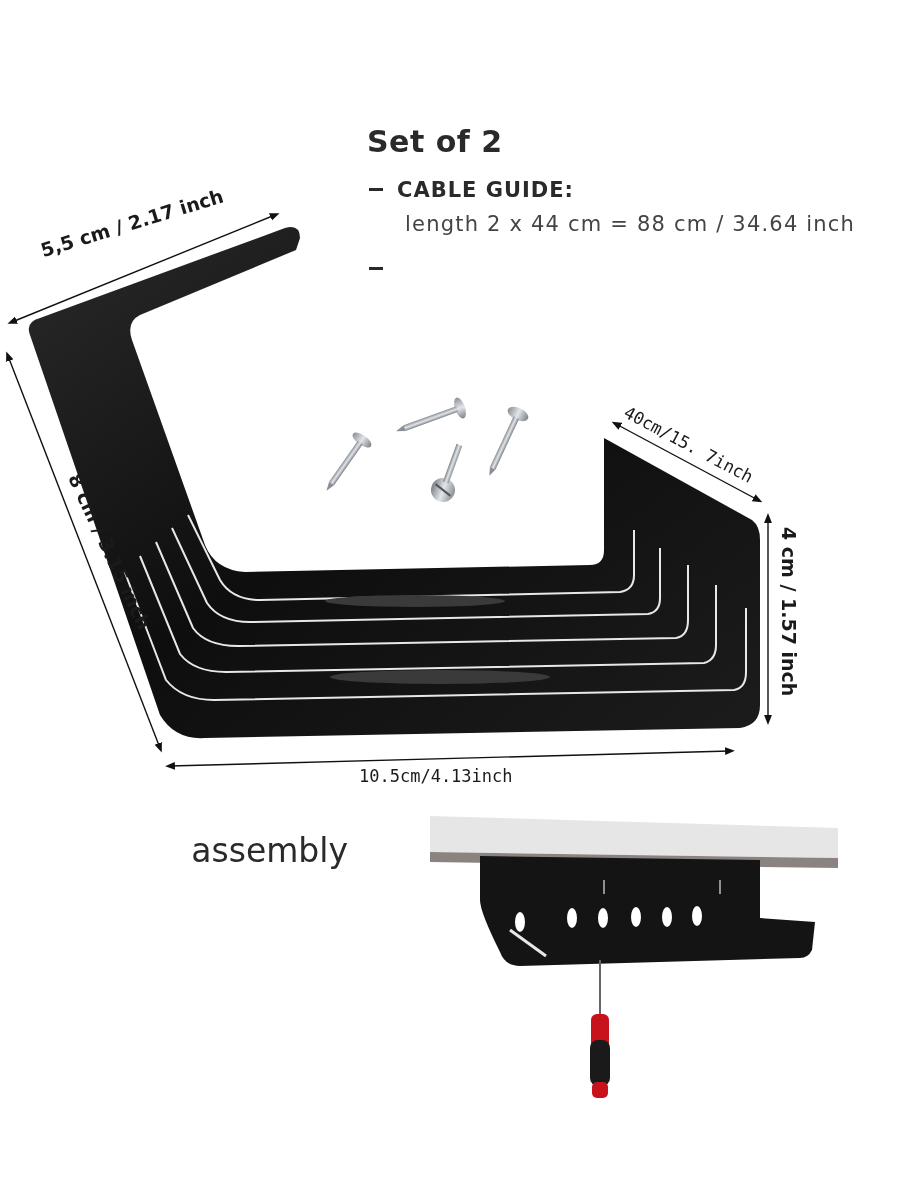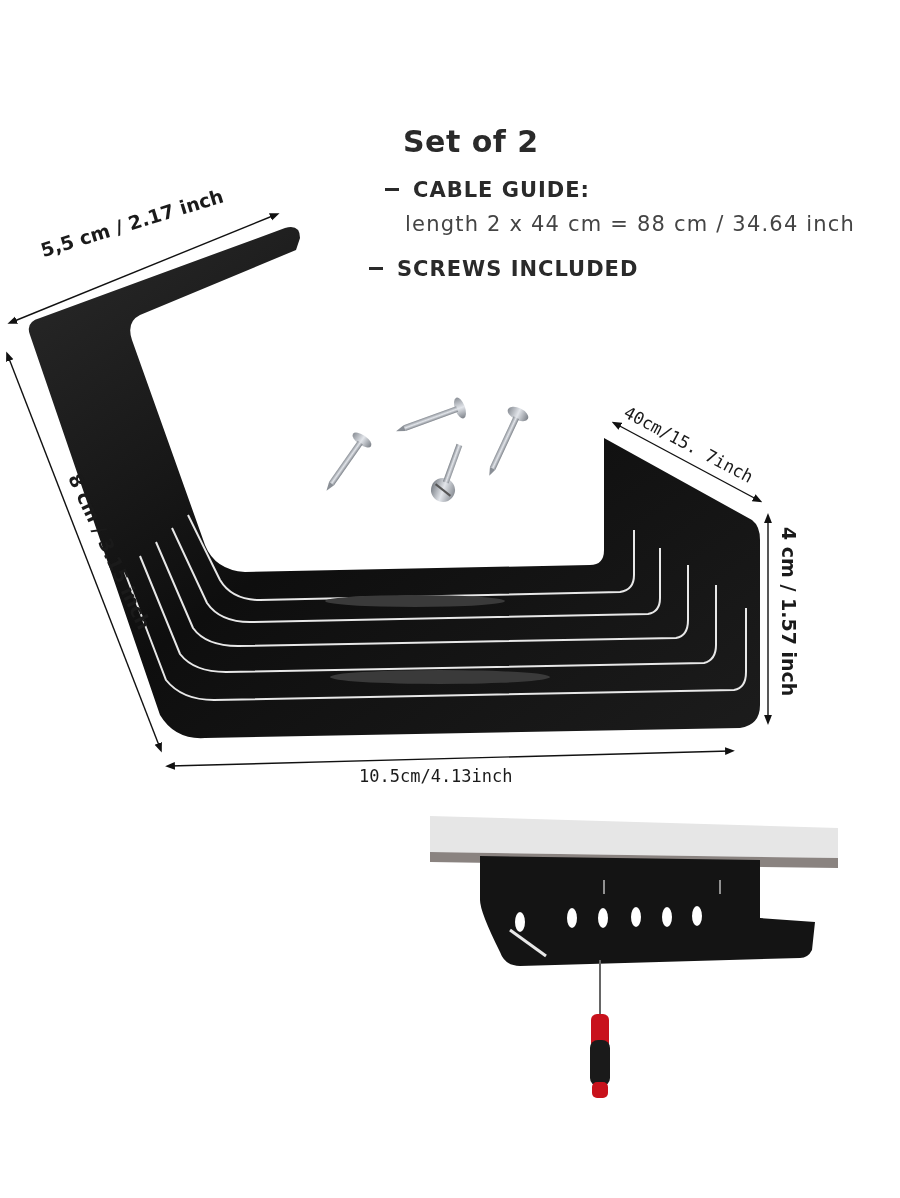--- a/index.html
+++ b/index.html
@@ -2,24 +2,24 @@
 <html><head>
 <meta charset="utf-8">
 <style>
   * { margin: 0; padding: 0; box-sizing: border-box; }
   html, body { width: 900px; height: 1198px; background: #ffffff; overflow: hidden; }
   body { position: relative; font-family: "DejaVu Sans", "Liberation Sans", sans-serif; color: #222; }
 
   .abs { position: absolute; }
 
   
-  .title { left: 367px; top: 124px; font-size: 30px; font-weight: bold; color: #2a2a2a; letter-spacing: 0.5px; margin-left: 36px; }
+  .title { left: 367px; top: 124px; font-size: 30px; font-weight: bold; color: #2a2a2a; letter-spacing: 0.5px; }
   .bullet { font-size: 21px; font-weight: bold; color: #2a2a2a; letter-spacing: 1px; }
   .bullet .dash { display: inline-block; width: 14px; height: 3px; background: #2a2a2a; vertical-align: middle; margin-right: 14px; position: relative; top: -2px; }
-  .b1 { left: 385px; top: 178px; text-align: right; }
+  .b1 { left: 369px; top: 178px; text-align: right; }
   .b1-sub { left: 405px; top: 212px; font-size: 21px; color: #444; font-weight: normal; letter-spacing: 1.2px; font-family: "DejaVu Sans", sans-serif; }
   .b2 { left: 369px; top: 257px; }
 
   
   .dim { font-family: "DejaVu Sans", sans-serif; color: #1a1a1a; white-space: nowrap; }
   .dim-bold { font-weight: bold; font-size: 19px; }
   .dim-mono { font-family: "DejaVu Sans Mono", "Liberation Mono", monospace; font-size: 17px; }
 
   .lbl-top { left: 38px; top: 240px; transform: rotate(-17deg); transform-origin: left top; }
   .lbl-left { left: 84px; top: 470px; transform: rotate(65deg); transform-origin: left top; }
@@ -132,23 +132,24 @@
 </svg>
 
 <div class="abs title">Set of 2</div>
 
 <div class="abs bullet b1">
   <span class="dash"></span><span>CABLE GUIDE:</span>
 </div>
 <div class="abs b1-sub">length 2 x 44 cm = 88 cm / 34.64 inch</div>
 
 <div class="abs bullet b2">
-  <span class="dash"></span><span>SCREWS INCLUDED</span>
+  <span class="dash"></span>
 </div>
 
 <div class="abs dim dim-bold lbl-top">5,5 cm / 2.17 inch</div>
 <div class="abs dim dim-bold lbl-left">8 cm / 3.15 inch</div>
 <div class="abs dim dim-mono lbl-right40">40cm/15. 7inch</div>
 <div class="abs dim dim-bold lbl-right4">4 cm / 1.57 inch</div>
 <div class="abs dim dim-mono lbl-bottom">10.5cm/4.13inch</div>
 
 <div class="abs easy">
+  <div>assembly</div>
 </div>
 
 </body></html>

